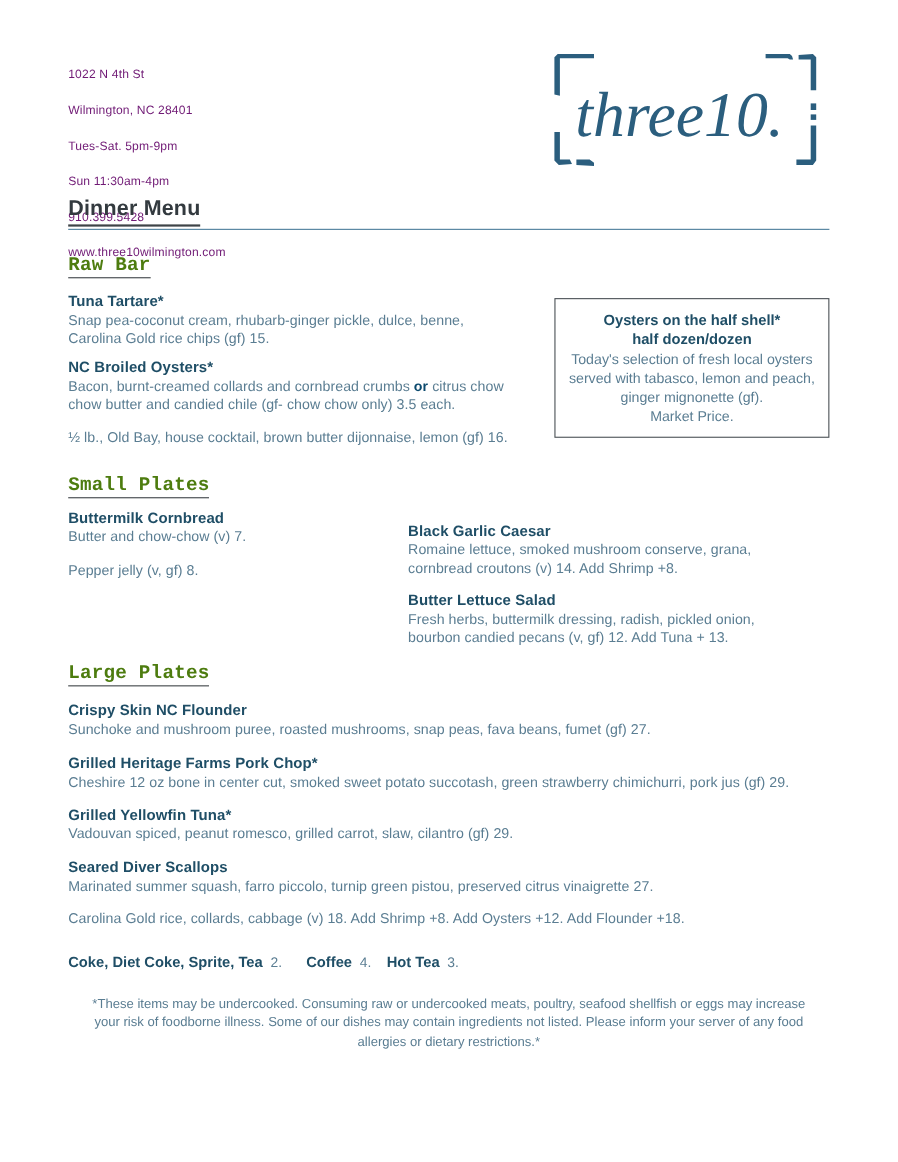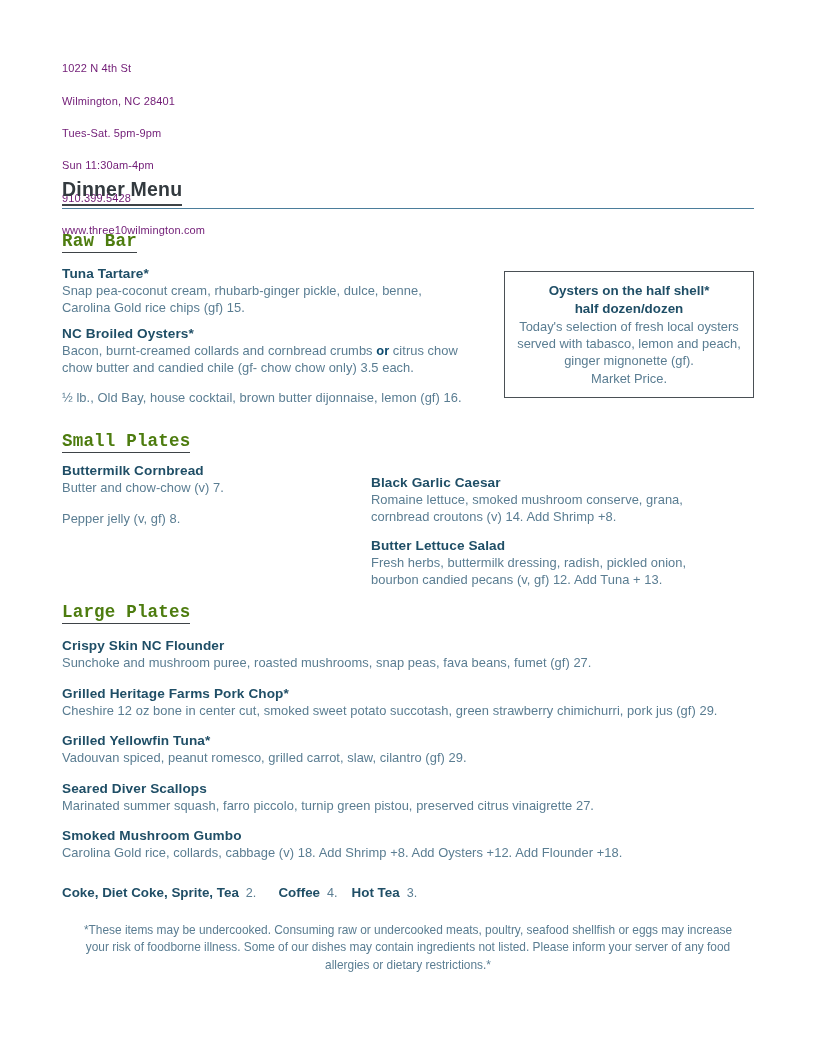--- a/index.html
+++ b/index.html
@@ -176,20 +176,41 @@
   <div class="header">
     <div class="address">
       <div>1022 N 4th St</div>
       <div>Wilmington, NC 28401</div>
       <div>Tues-Sat. 5pm-9pm</div>
       <div>Sun 11:30am-4pm</div>
       <div>910.399.5428</div>
       <div>www.three10wilmington.com</div>
     </div>
 
+    <div class="logo-wrap">
+      <svg class="logo-svg" viewBox="0 0 252 118">
+
+        <g fill="#2b5e7e">
+
+          <path d="M8,44 L8,10 L11,7 L44,7 L44,11 L13,11 L13,45 Z"></path>
+
+          <path d="M200,7 L222,7 L224,9 L225,12 L222,12 L220,11 L200,11 Z"></path>
+          <path d="M230,8 L243,7 L246,10 L246,40 L241,40 L241,12 L230,12 Z"></path>
+
+          <path d="M8,78 L13,78 L13,103 L22,103 L24,107 L12,108 L8,104 Z"></path>
+          <path d="M28,103 L40,103 L44,106 L44,109 L28,108 Z"></path>
+
+          <path d="M241,72 L246,72 L246,104 L243,108 L228,108 L228,103 L241,103 Z"></path>
+          <rect x="241" y="62" width="5" height="5"></rect>
+          <rect x="241" y="52" width="5" height="6"></rect>
+        </g>
+
+        <text x="27" y="82" font-family="'Liberation Serif', serif" font-style="italic" font-size="58" fill="#2b5e7e">three10.</text>
+      </svg>
+    </div>
   </div>
 
   <div>
     <div class="menu-title">Dinner Menu</div>
     <hr class="title-rule">
   </div>
 
   <div style="margin-top:22px;">
     <div class="section-head">Raw Bar</div>
 
@@ -263,21 +284,20 @@
       </div>
       <div class="large-item">
         <div class="item-name">Grilled Yellowfin Tuna*</div>
         <div class="item-desc">Vadouvan spiced, peanut romesco, grilled carrot, slaw, cilantro (gf)  29.</div>
       </div>
       <div class="large-item">
         <div class="item-name">Seared Diver Scallops</div>
         <div class="item-desc">Marinated summer squash, farro piccolo, turnip green pistou, preserved citrus vinaigrette  27.</div>
       </div>
       <div class="large-item">
-        <div class="item-name">Smoked Mushroom Gumbo</div>
         <div class="item-desc">Carolina Gold rice, collards, cabbage (v) 18.    Add Shrimp +8.   Add Oysters +12.   Add Flounder +18.</div>
       </div>
     </div>
   </div>
 
   <div class="drinks">
     <b>Coke, Diet Coke, Sprite, Tea</b><span class="gap-sm"></span><span class="price">2.</span><span class="gap"></span><b>Coffee</b><span class="gap-sm"></span><span class="price">4.</span><span class="gap-sm"></span><span class="gap-sm"></span><b>Hot Tea</b><span class="gap-sm"></span><span class="price">3.</span>
   </div>
 
   <div class="footer">*These items may be undercooked.  Consuming raw or undercooked meats, poultry, seafood shellfish or eggs may increase your risk of foodborne illness.  Some of our dishes may contain ingredients not listed.  Please inform your server of any food allergies or dietary restrictions.*</div>

